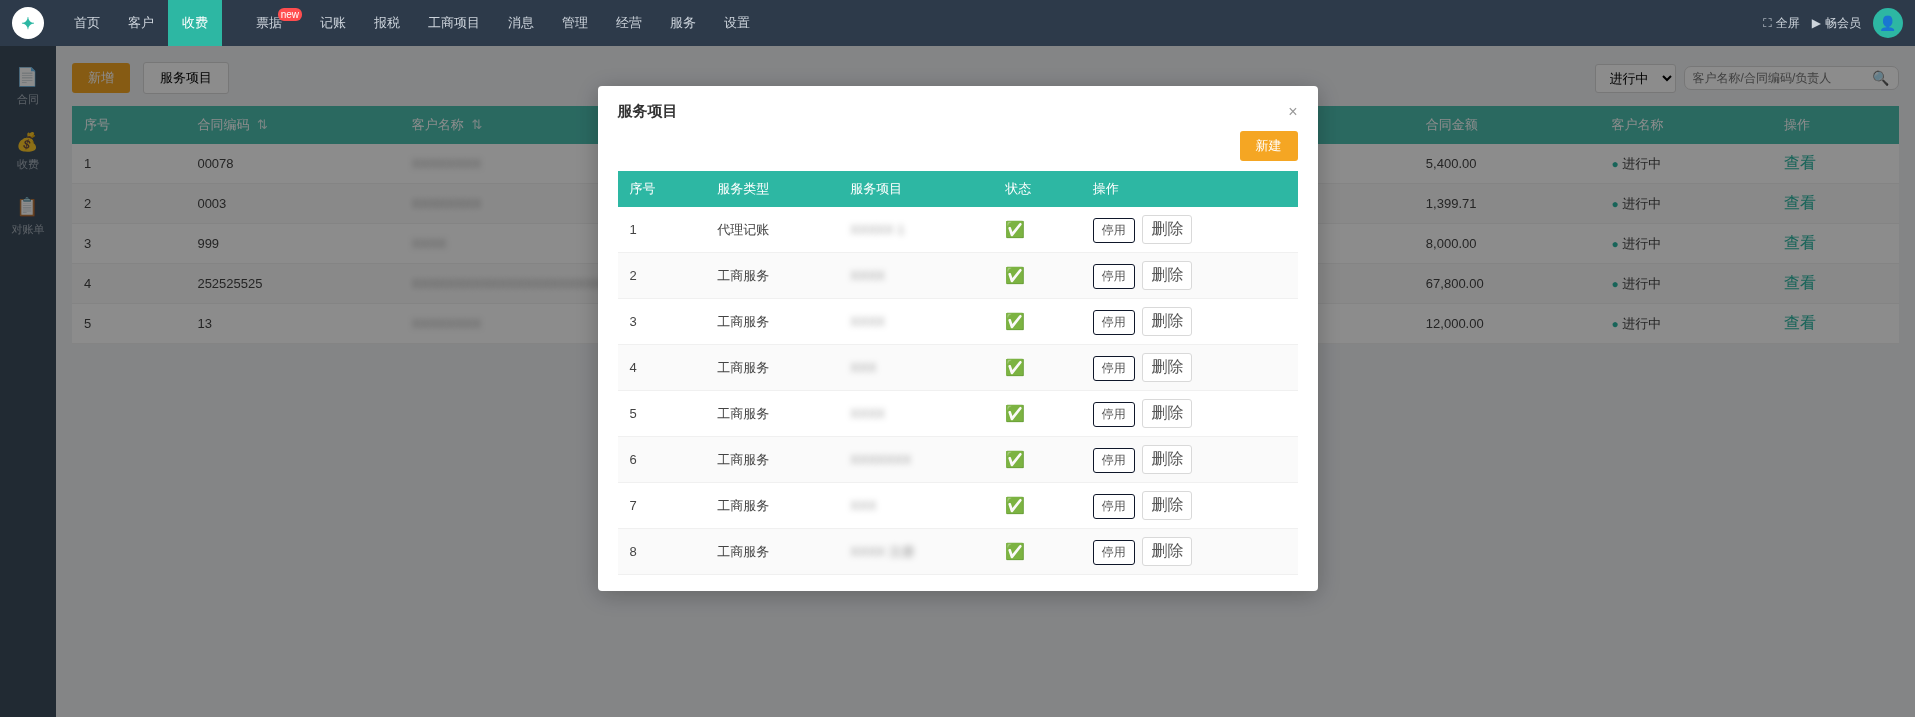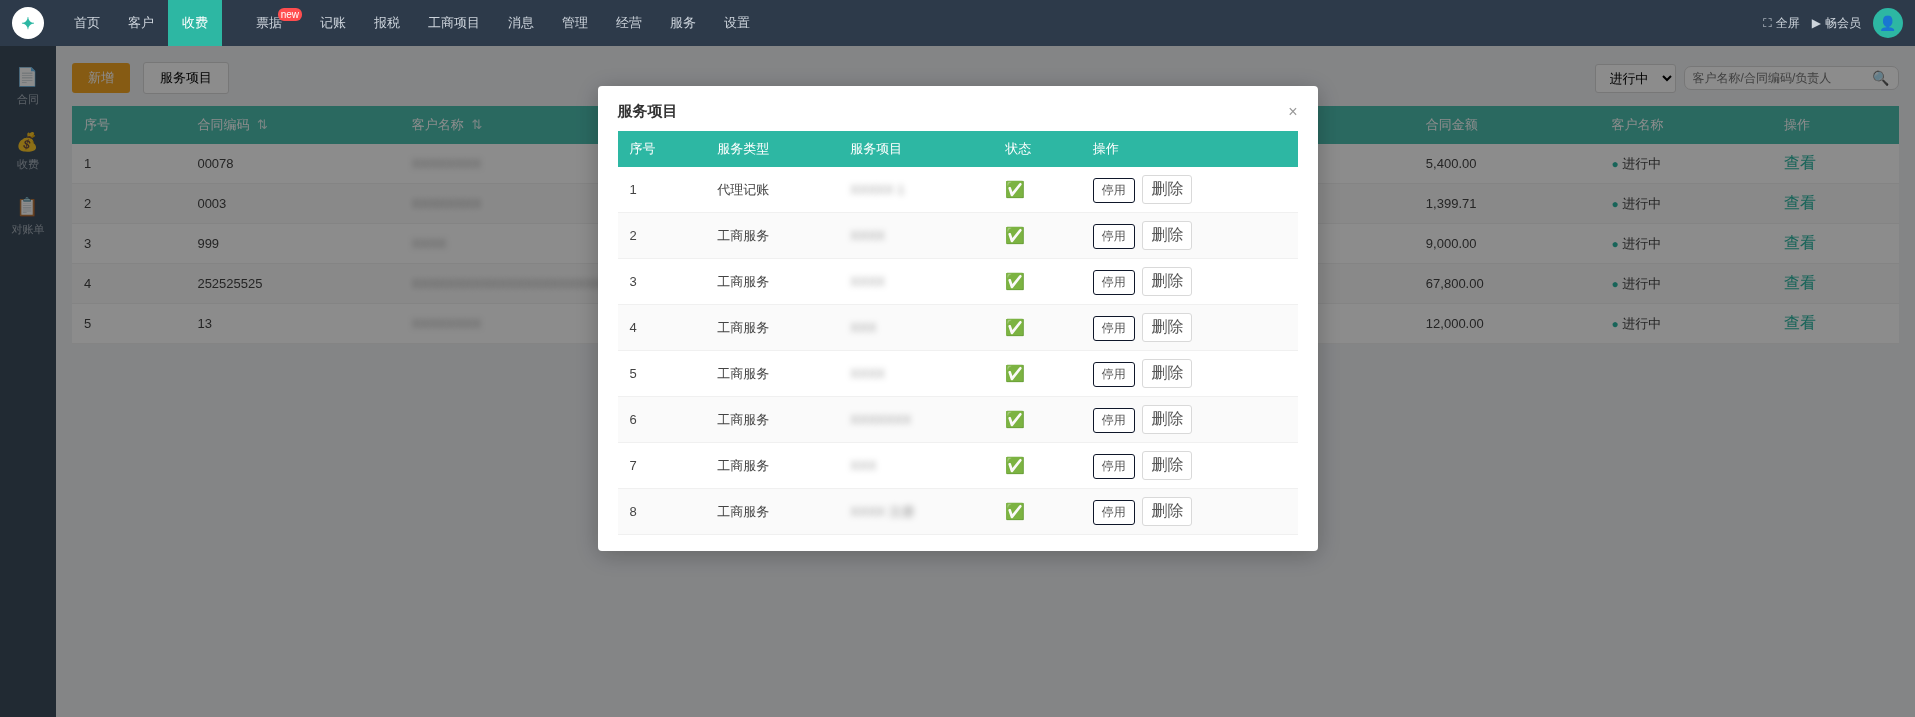--- a/index.html
+++ b/index.html
@@ -424,21 +424,21 @@
     <td>1,399.71</td>
     <td><span class="status-badge">●</span> 进行中</td>
     <td><span class="action-link">查看</span></td>
   </tr>
           <tr>
     <td>3</td>
     <td>999</td>
     <td><span class="blurred">XXXX</span></td>
     <td>小规模记账</td>
     <td>202305-202404</td>
-    <td>9,000.00</td>
+    <td>8,000.00</td>
     <td><span class="status-badge">●</span> 进行中</td>
     <td><span class="action-link">查看</span></td>
   </tr>
           <tr>
     <td>4</td>
     <td>252525525</td>
     <td><span class="blurred">XXXXXXXXXXXXXXXXXXXXXXXX</span></td>
     <td>一般纳税人...</td>
     <td>201807-202403</td>
     <td>67,800.00</td>
@@ -458,20 +458,23 @@
         </tbody>
     </table>
   </main>
 </div>
 
 <div class="overlay">
   <div class="modal">
     <div class="modal-header">
       <span class="modal-title">服务项目</span>
       <span class="modal-close">×</span>
+    </div>
+    <div class="modal-toolbar">
+      <button class="btn-modal-new">新建</button>
     </div>
     <div class="modal-body">
       <table class="modal-table">
         <thead>
           <tr>
             <th><span>序号</span></th>
             <th><span>服务类型</span></th>
             <th><span>服务项目</span></th>
             <th><span>状态</span></th>
             <th><span>操作</span></th>

